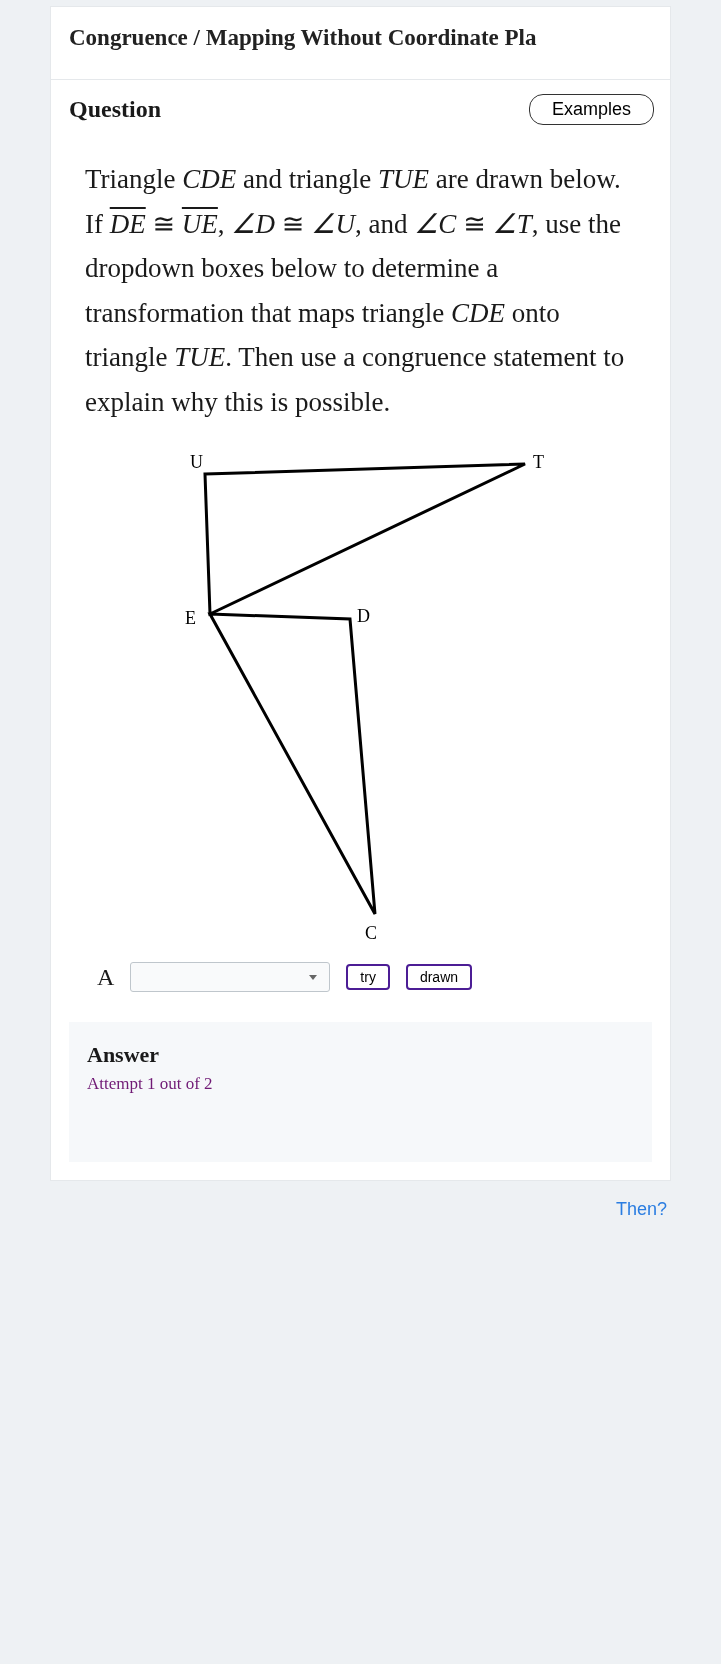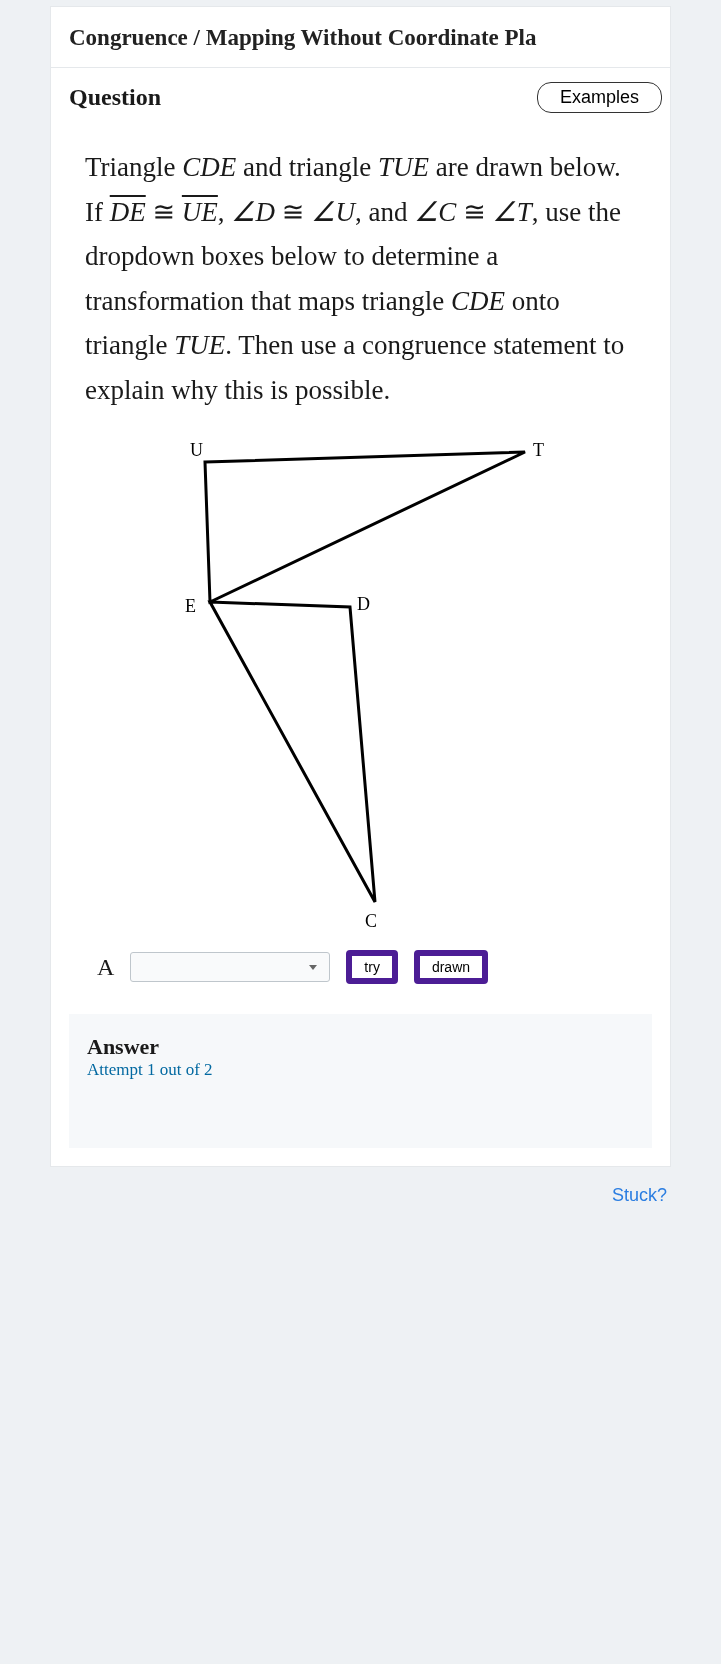--- a/index.html
+++ b/index.html
@@ -10,33 +10,33 @@
     font-family: Georgia, 'Times New Roman', serif;
     color: #1a1a1a;
     width: 721px;
   }
   .card {
     background: #ffffff;
     margin: 6px 50px 0 50px;
     border: 1px solid #e5e8eb;
   }
   .topic-bar {
-    padding: 18px 18px 16px 18px;
+    padding: 18px 18px 28px 18px;
     border-bottom: 1px solid #e5e8eb;
     font-size: 23px;
     font-weight: bold;
     color: #222;
     white-space: nowrap;
     overflow: hidden;
   }
   .q-header {
     display: flex;
     justify-content: space-between;
     align-items: center;
-    padding: 14px 8px 4px 18px;
+    padding: 14px 16px 4px 18px;
   }
   .q-title {
     font-size: 24px;
     font-weight: bold;
   }
   .examples-btn {
     font-family: -apple-system, "Helvetica Neue", Arial, sans-serif;
     font-size: 18px;
     padding: 4px 22px;
     border: 1.5px solid #333;
@@ -87,38 +87,39 @@
   .caret-down {
     width: 0; height: 0;
     border-left: 4px solid transparent;
     border-right: 4px solid transparent;
     border-top: 5px solid #666;
   }
   .small-btn {
     font-family: -apple-system, Arial, sans-serif;
     font-size: 14px;
     padding: 3px 12px;
-    border: 6px solid #4c1d95;
+    border: 2px solid #4c1d95;
     border-radius: 4px;
     background: #fff;
     cursor: pointer;
   }
   .answer-panel {
     margin: 0 18px 18px 18px;
     background: #f6f8fa;
     padding: 20px 18px 30px 18px;
   }
   .answer-title {
     font-size: 22px;
     font-weight: bold;
+    margin-bottom: 6px;
   }
   .attempt {
     font-family: Georgia, serif;
     font-size: 17px;
-    color: #0369a1;
+    color: #701a75;
     margin-bottom: 38px;
   }
   .must-answer {
     font-size: 23px;
     line-height: 1.5;
   }
   .stuck {
     text-align: right;
     padding: 18px 54px 0 0;
     color: #2a7de1;
@@ -166,13 +167,13 @@
     <button class="small-btn">drawn</button>
   </div>
 
   <div class="answer-panel">
     <div class="answer-title">Answer</div>
     <div class="attempt">Attempt 1 out of 2</div>
   </div>
 
 </div>
 
-<div class="stuck">Stuck?</div>
+<div class="stuck">Then?</div>
 
 </body></html>

